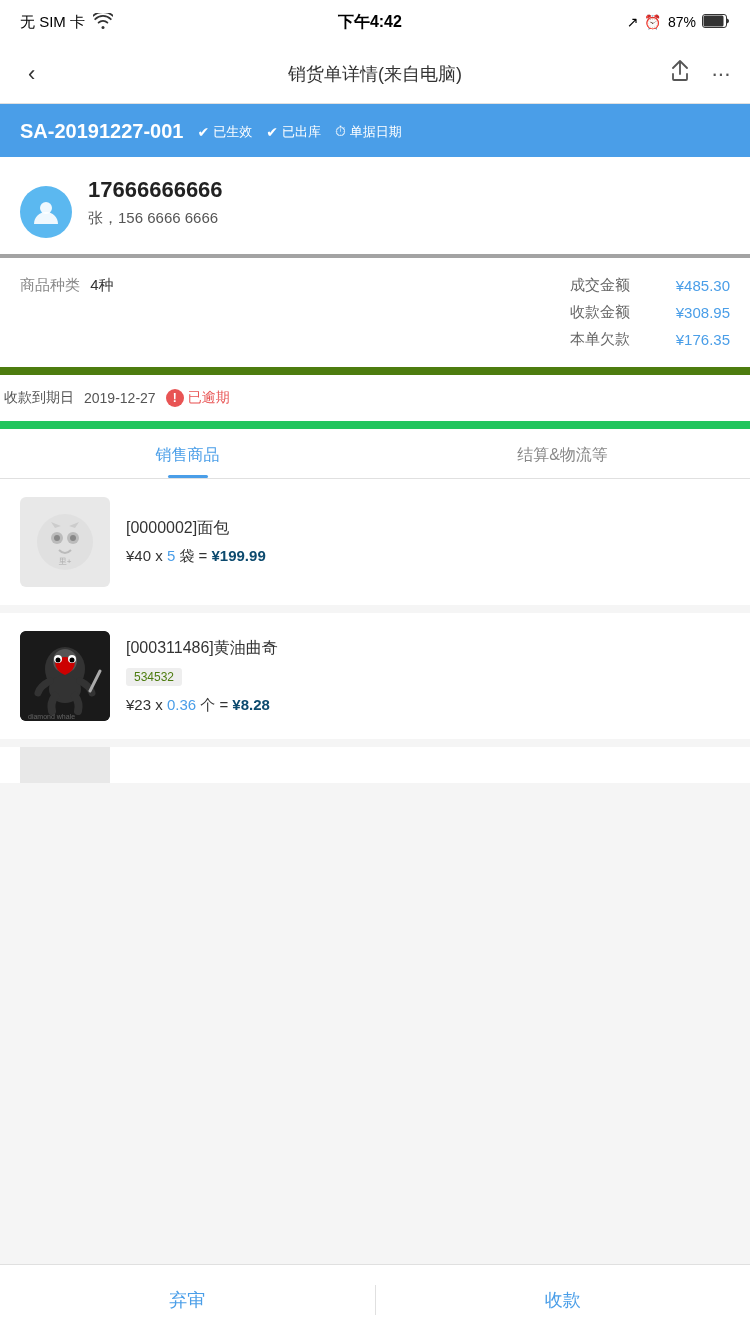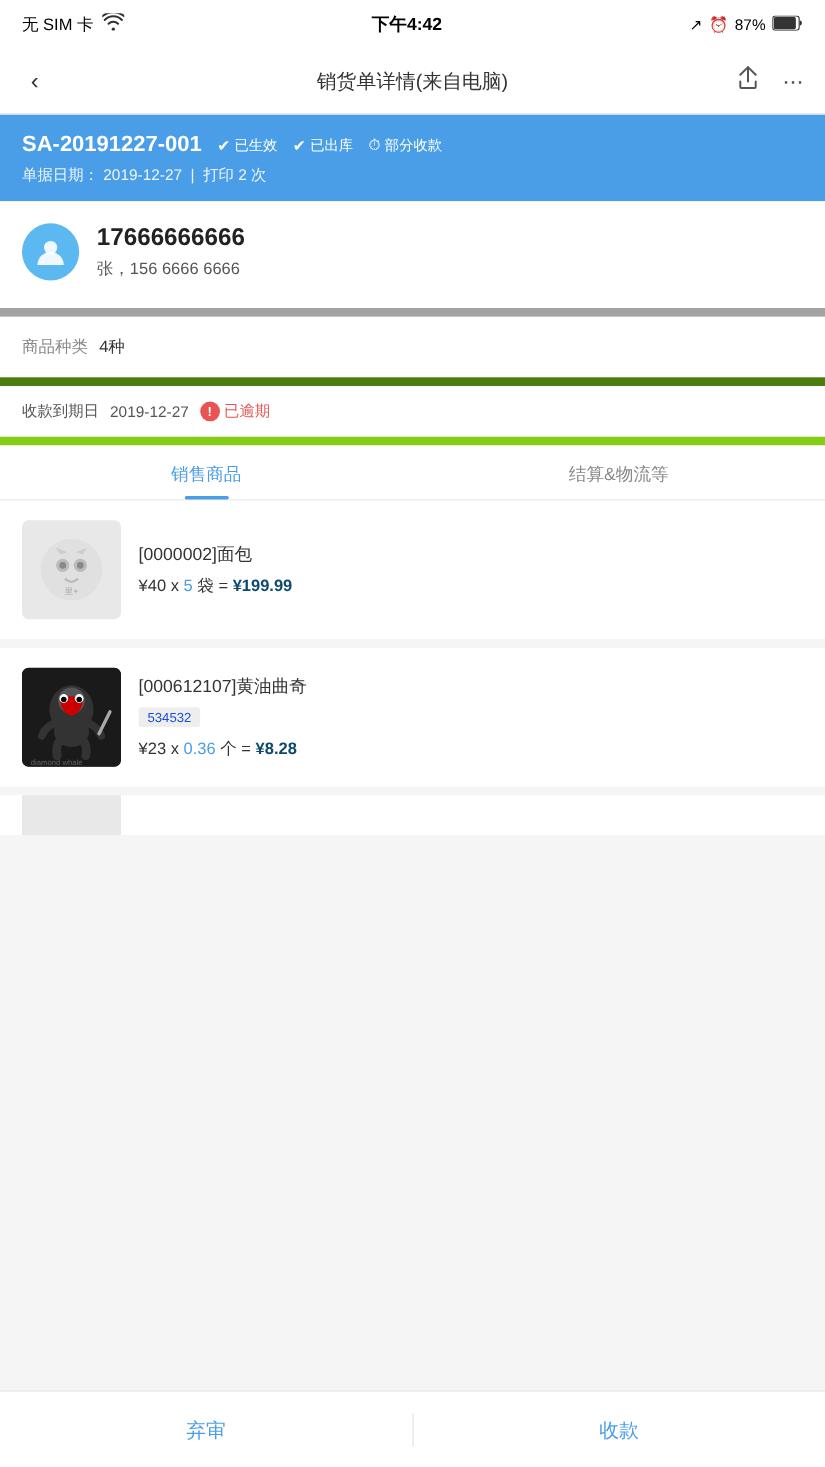--- a/index.html
+++ b/index.html
@@ -93,23 +93,23 @@
       margin-top: 8px;
       font-size: 14px;
       color: rgba(255,255,255,0.9);
     }
 
     
     .customer-section {
       background: #fff;
       padding: 20px 20px 16px;
       display: flex;
-      align-items: flex-start;
+      align-items: flex-end;
       gap: 16px;
-      border-bottom: 8px solid #a3a3a3;
+      border-bottom: 4px solid #a3a3a3;
     }
     .avatar {
       width: 52px;
       height: 52px;
       border-radius: 50%;
       background: #5bb8f0;
       display: flex;
       align-items: center;
       justify-content: center;
       flex-shrink: 0;
@@ -156,22 +156,22 @@
       margin-bottom: 8px;
       font-size: 15px;
     }
     .summary-row:last-child { margin-bottom: 0; }
     .s-label { color: #666; }
     .s-value { color: #4A9EE8; font-weight: 500; min-width: 80px; text-align: right; }
 
     
     .due-section {
       background: #fff;
-      padding: 14px 20px;
-      border-bottom: 8px solid #84cc16;
+      padding: 14px 4px;
+      border-bottom: 8px solid #22c55e;
       display: flex;
       align-items: center;
       gap: 10px;
       font-size: 14px;
       color: #555;
     }
     .overdue-badge {
       display: inline-flex;
       align-items: center;
       gap: 4px;
@@ -250,21 +250,21 @@
     .product-info { flex: 1; }
     .product-name {
       font-size: 16px;
       color: #333;
       font-weight: 500;
       margin-bottom: 8px;
     }
     .product-tag {
       display: inline-block;
       background: #eee;
-      color: #1d4ed8;
+      color: #4d7c0f;
       font-size: 12px;
       padding: 2px 8px;
       border-radius: 3px;
       margin-bottom: 10px;
     }
     .product-price {
       font-size: 15px;
       color: #333;
     }
     .price-highlight { color: #4A9EE8; font-weight: 500; }
@@ -355,48 +355,56 @@
       <span class="badge">
         <span class="badge-icon">✔</span>
         <span>已生效</span>
       </span>
       <span class="badge">
         <span class="badge-icon">✔</span>
         <span>已出库</span>
       </span>
       <span class="badge">
         <span class="badge-icon">⏱</span>
-        <span>部分收款</span>
+        <span>单据日期</span>
       </span>
-    </div>
-    <div class="header-date-row">
-      <span>单据日期：</span>
-      <span>2019-12-27</span>
-      &nbsp;|&nbsp;
-      <span>打印 2 次</span>
     </div>
   </div>
 
   <div class="customer-section">
     <div class="avatar">
       <svg width="32" height="32" viewBox="0 0 32 32" fill="none">
         <circle cx="16" cy="12" r="6" fill="rgba(255,255,255,0.9)"></circle>
         <path d="M4 28c0-6.6 5.4-12 12-12s12 5.4 12 12" fill="rgba(255,255,255,0.9)"></path>
       </svg>
     </div>
     <div class="customer-info">
       <div class="customer-name">17666666666</div>
       <div class="customer-phone">张，156 6666 6666</div>
     </div>
   </div>
 
   <div class="summary-section">
     <div class="summary-left">
       <span class="label">商品种类</span>
       <span class="count">4种</span>
+    </div>
+    <div class="summary-right">
+      <div class="summary-row">
+        <span class="s-label">成交金额</span>
+        <span class="s-value">¥485.30</span>
+      </div>
+      <div class="summary-row">
+        <span class="s-label">收款金额</span>
+        <span class="s-value">¥308.95</span>
+      </div>
+      <div class="summary-row">
+        <span class="s-label">本单欠款</span>
+        <span class="s-value">¥176.35</span>
+      </div>
     </div>
   </div>
 
   <div class="due-section">
     <span>收款到期日</span>
     <span>2019-12-27</span>
     <span class="overdue-badge">
       <span class="overdue-dot">!</span>
       <span>已逾期</span>
     </span>
@@ -462,21 +470,21 @@
 
           <path d="M30 50 Q20 55 18 62" stroke="#333" stroke-width="7" stroke-linecap="round"></path>
           <path d="M60 50 Q70 55 72 62" stroke="#333" stroke-width="7" stroke-linecap="round"></path>
 
           <line x1="70" y1="60" x2="80" y2="40" stroke="#aaa" stroke-width="3" stroke-linecap="round"></line>
 
           <text x="8" y="88" font-size="7" fill="rgba(255,255,255,0.3)" font-family="Arial">diamond whale</text>
         </svg>
       </div>
       <div class="product-info">
-        <div class="product-name">[000612107]黄油曲奇</div>
+        <div class="product-name">[000311486]黄油曲奇</div>
         <div class="product-tag">534532</div>
         <div class="product-price">
           <span>¥23</span>
           <span> x </span>
           <span class="price-highlight">0.36</span>
           <span>个</span>
           <span> = </span>
           <span class="price-total">¥8.28</span>
         </div>
       </div>

